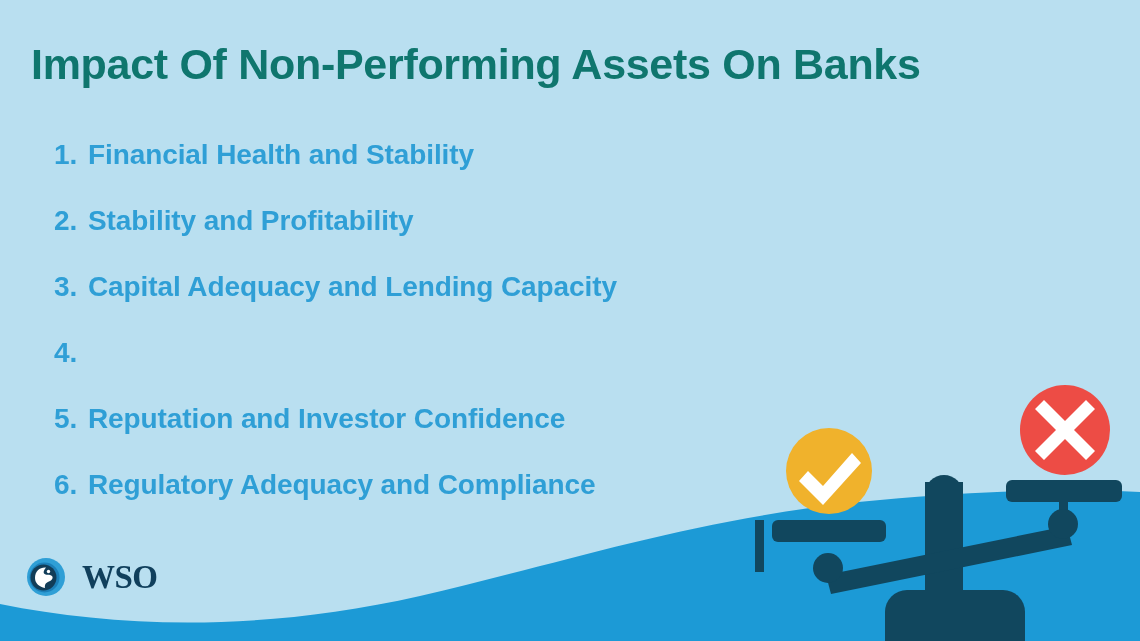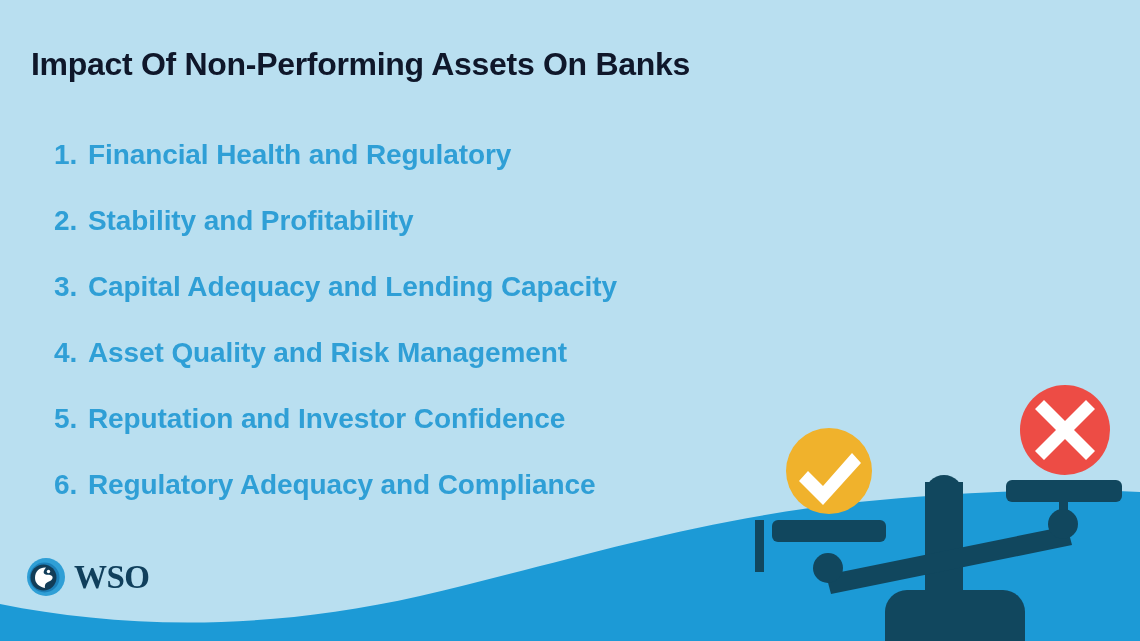--- a/index.html
+++ b/index.html
@@ -28,25 +28,25 @@
     pointer-events: none;
   }
 
   
   .title {
     position: absolute;
     left: 31px;
     top: 38px;
     width: 1000px;
     margin: 0;
-    font-size: 32px;
+    font-size: 43px;
     line-height: 52px;
     font-weight: 700;
     letter-spacing: -0.3px;
-    color: #0f172a;
+    color: #0f766e;
     font-family: "Liberation Sans", sans-serif;
     white-space: nowrap;
   }
 
   
   .list {
     position: absolute;
     left: 54px;
     top: 122px;
     width: 700px;
@@ -74,21 +74,21 @@
     display: inline-block;
   }
 
   
   .logo {
     position: absolute;
     left: 26px;
     top: 557px;
     display: flex;
     align-items: center;
-    gap: 8px;
+    gap: 16px;
   }
   .logo-mark {
     width: 40px;
     height: 40px;
     display: block;
   }
   .logo-text {
     font-family: "Liberation Serif", serif;
     font-size: 33px;
     font-weight: 700;
@@ -114,33 +114,32 @@
   <svg class="wave-layer" viewBox="0 0 1140 641" preserveAspectRatio="none" aria-hidden="true">
     <path d="M0,604 C120,628 260,632 420,596 C560,564 700,516 880,500
              C990,490 1070,489 1140,492 L1140,641 L0,641 Z" fill="#1c9ad6"></path>
   </svg>
 
   <h1 class="title">Impact Of Non-Performing Assets On Banks</h1>
 
   <ul class="list">
     <li class="list-item">
       <span class="item-num">1.</span>
-      <span class="item-label">Financial Health and Regulatory</span>
+      <span class="item-label">Financial Health and Stability</span>
     </li>
     <li class="list-item">
       <span class="item-num">2.</span>
       <span class="item-label">Stability and Profitability</span>
     </li>
     <li class="list-item">
       <span class="item-num">3.</span>
       <span class="item-label">Capital Adequacy and Lending Capacity</span>
     </li>
     <li class="list-item">
       <span class="item-num">4.</span>
-      <span class="item-label">Asset Quality and Risk Management</span>
     </li>
     <li class="list-item">
       <span class="item-num">5.</span>
       <span class="item-label">Reputation and Investor Confidence</span>
     </li>
     <li class="list-item">
       <span class="item-num">6.</span>
       <span class="item-label">Regulatory Adequacy and Compliance</span>
     </li>
   </ul>

